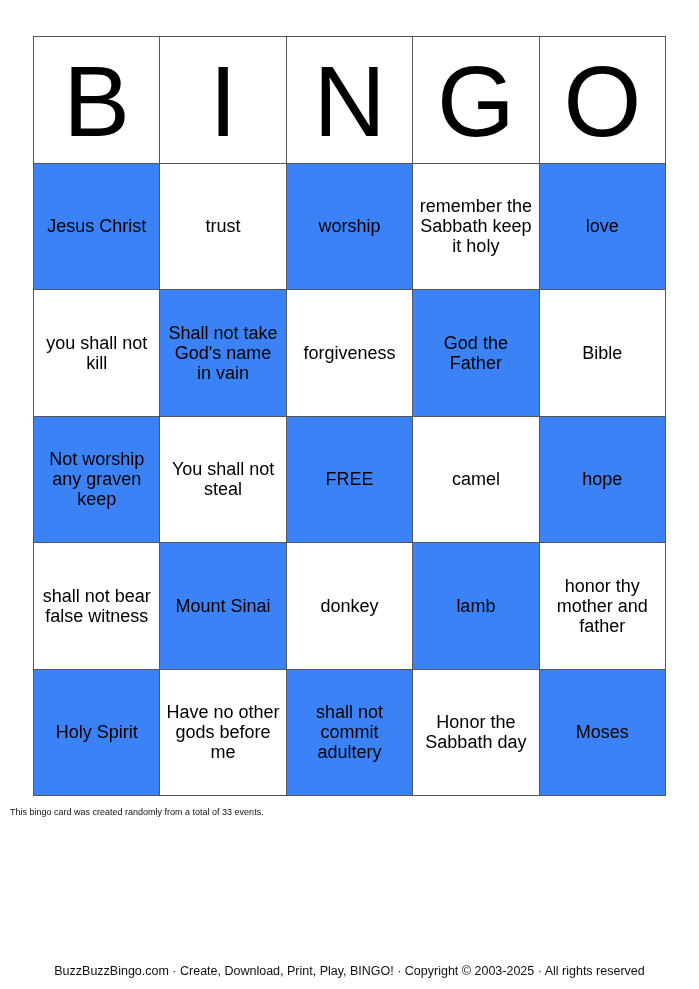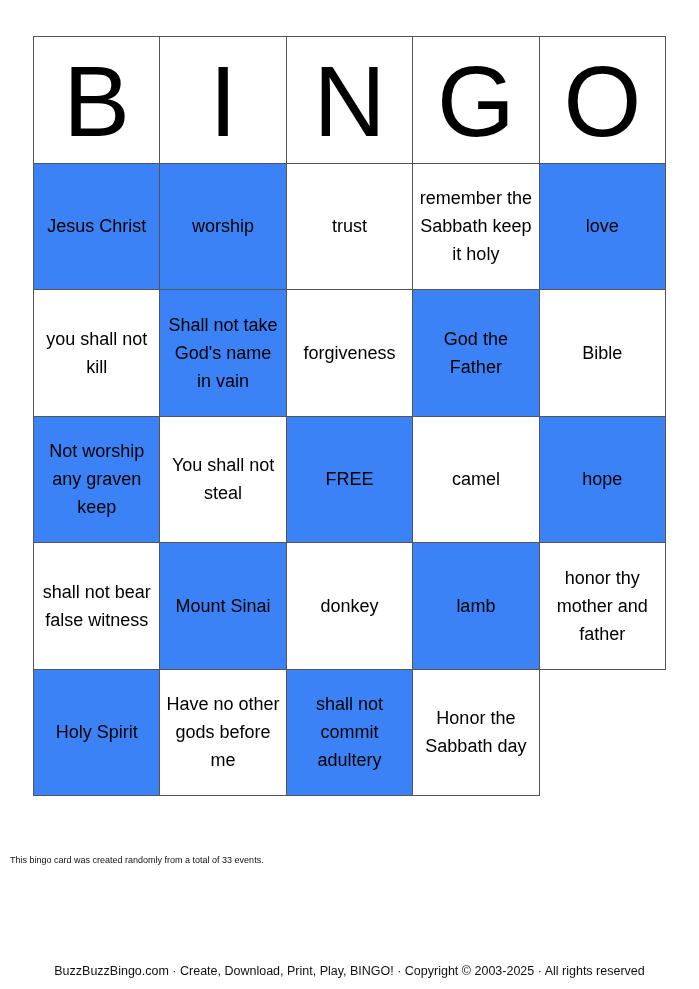--- a/index.html
+++ b/index.html
@@ -3,40 +3,40 @@
 <meta charset="utf-8">
 <style>
   html, body { margin: 0; padding: 0; background: #ffffff; }
   body { width: 699px; height: 989px; position: relative; overflow: hidden;
          font-family: "Liberation Sans", sans-serif; color: #000; }
   .card { position: absolute; left: 33px; top: 36px; width: 633px; height: 760px;
           display: grid; grid-template-columns: repeat(5, 1fr); grid-template-rows: repeat(6, 1fr);
           border-top: 1px solid #555; border-left: 1px solid #555; box-sizing: border-box; }
   .cell { border-right: 1px solid #555; border-bottom: 1px solid #555; box-sizing: border-box;
           display: flex; align-items: center; justify-content: center; text-align: center;
-          font-size: 18px; line-height: 28px; padding: 0 2px; white-space: pre-line; background: #fff; }
+          font-size: 18px; line-height: 20px; padding: 0 2px; white-space: pre-line; background: #fff; }
   .cell.gray { background: #3b82f6; }
   .header { font-size: 100px; line-height: 100px; background: #fff; padding-top: 2px; }
-  .note { position: absolute; left: 10px; top: 807px; font-size: 9px; color: #111; margin-top: 48px; }
+  .note { position: absolute; left: 10px; top: 807px; font-size: 9px; color: #111; }
   .footer { position: absolute; left: 0; width: 699px; top: 964px; text-align: center;
             font-size: 12.5px; color: #111; padding-left: 0; }
 </style>
 </head>
 <body>
 
 <div class="card">
   <div class="cell header">B</div>
   <div class="cell header">I</div>
   <div class="cell header">N</div>
   <div class="cell header">G</div>
   <div class="cell header">O</div>
 
   <div class="cell gray">Jesus Christ</div>
+  <div class="cell">trust</div>
   <div class="cell gray">worship</div>
-  <div class="cell">trust</div>
   <div class="cell">remember the
 Sabbath keep
 it holy</div>
   <div class="cell gray">love</div>
 
   <div class="cell">you shall not
 kill</div>
   <div class="cell gray">Shall not take
 God's name
 in vain</div>
@@ -65,16 +65,17 @@
 
   <div class="cell gray">Holy Spirit</div>
   <div class="cell">Have no other
 gods before
 me</div>
   <div class="cell gray">shall not
 commit
 adultery</div>
   <div class="cell">Honor the
 Sabbath day</div>
+  <div class="cell gray">Moses</div>
 </div>
 
 <div class="note">This bingo card was created randomly from a total of 33 events.</div>
 <div class="footer">BuzzBuzzBingo.com · Create, Download, Print, Play, BINGO! · Copyright © 2003-2025 · All rights reserved</div>
 
 </body></html>

